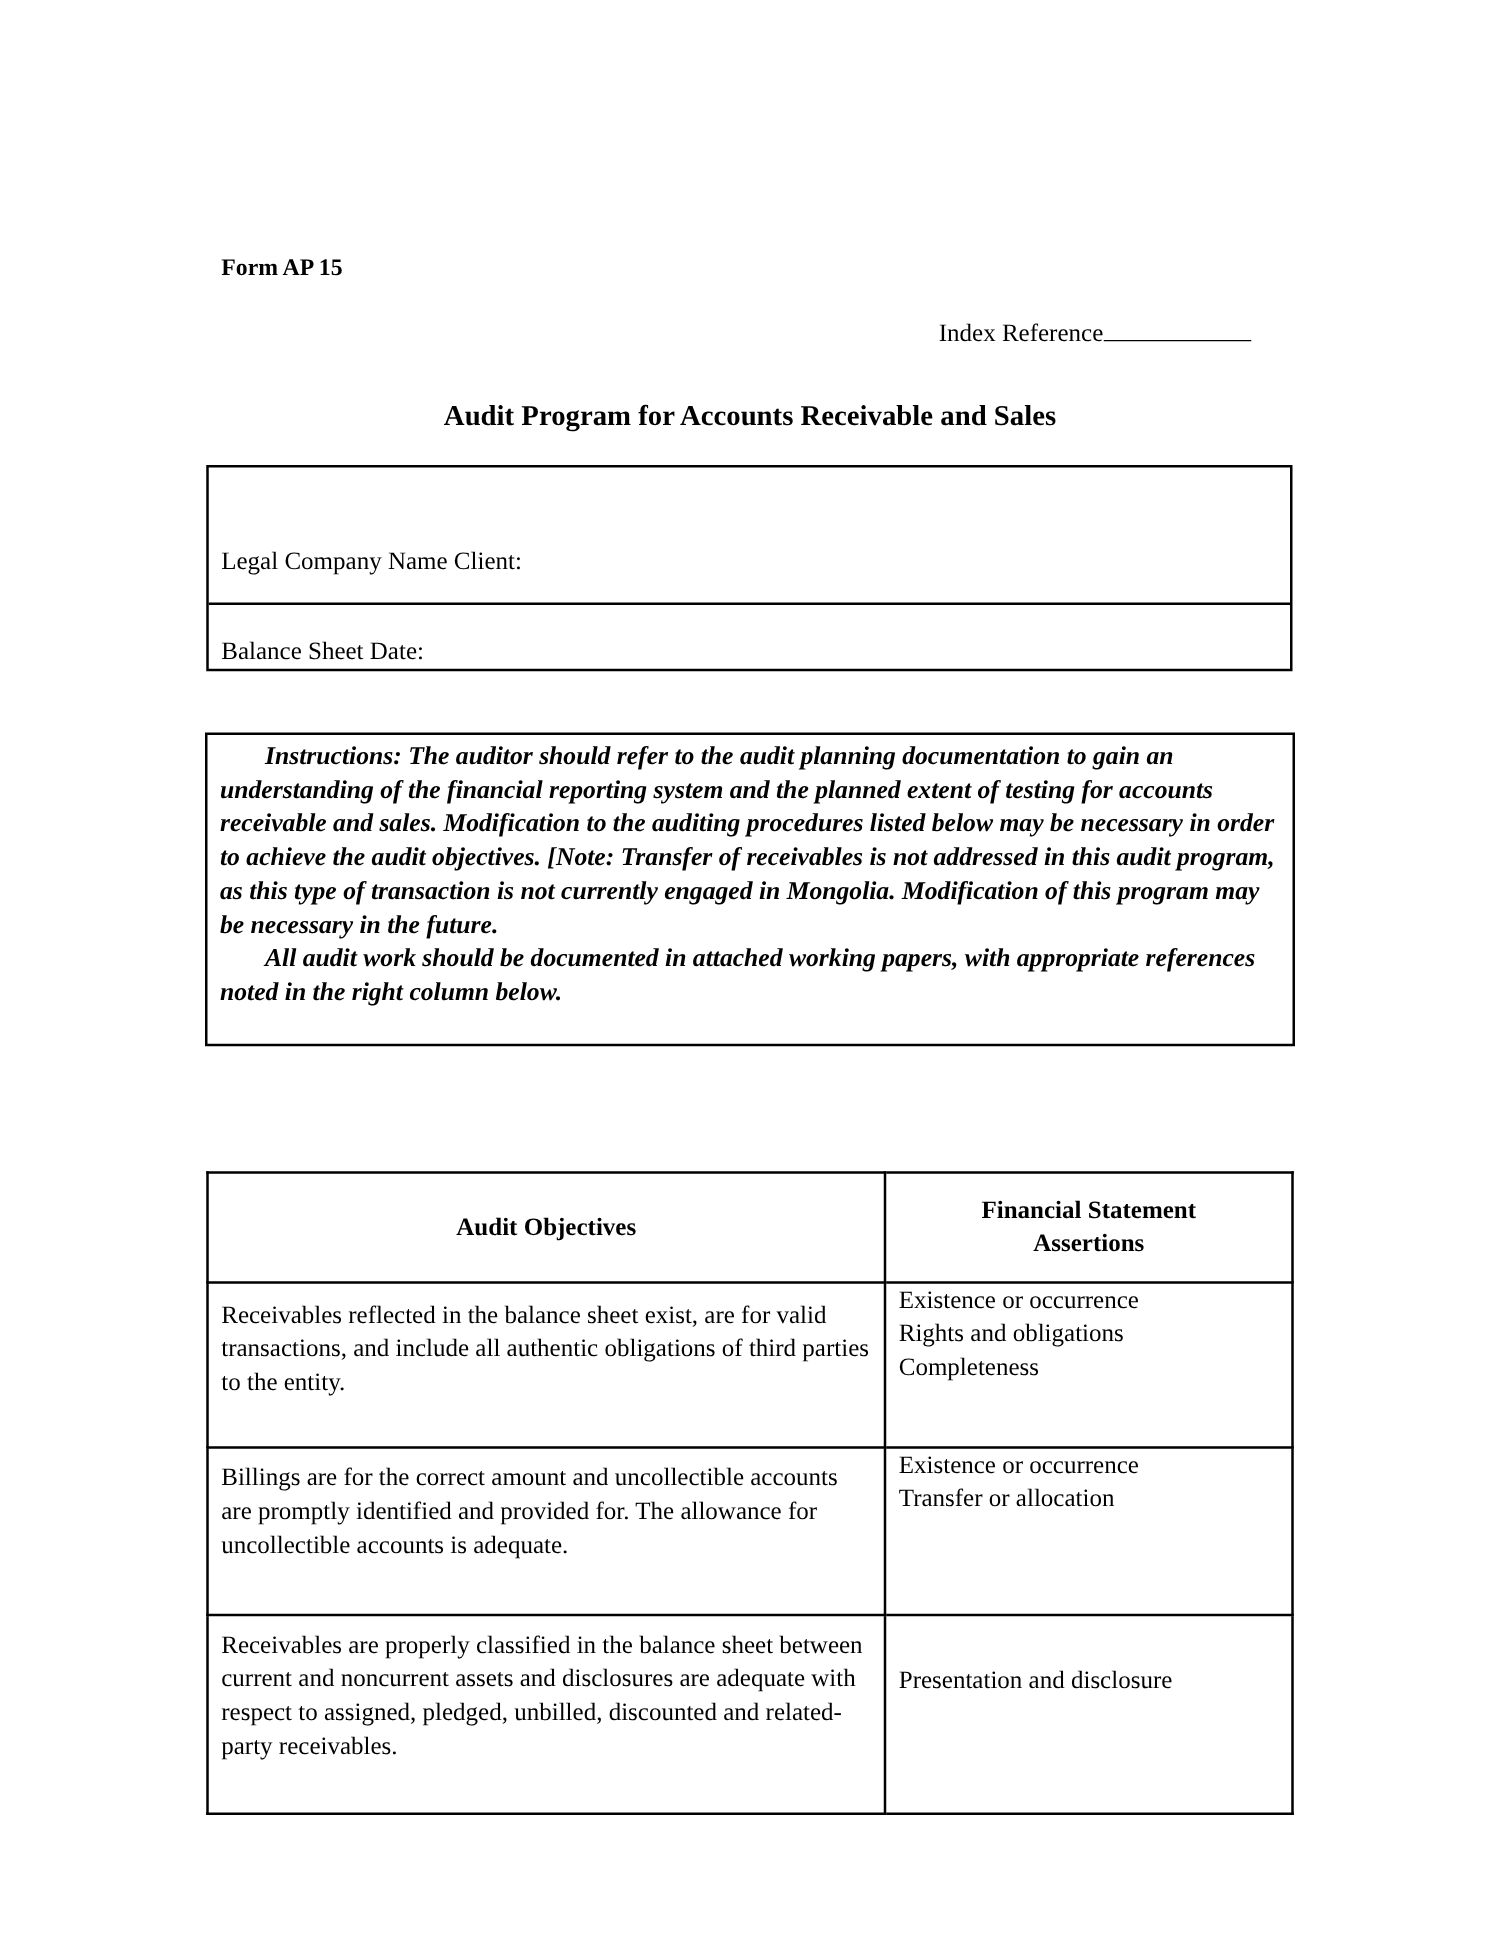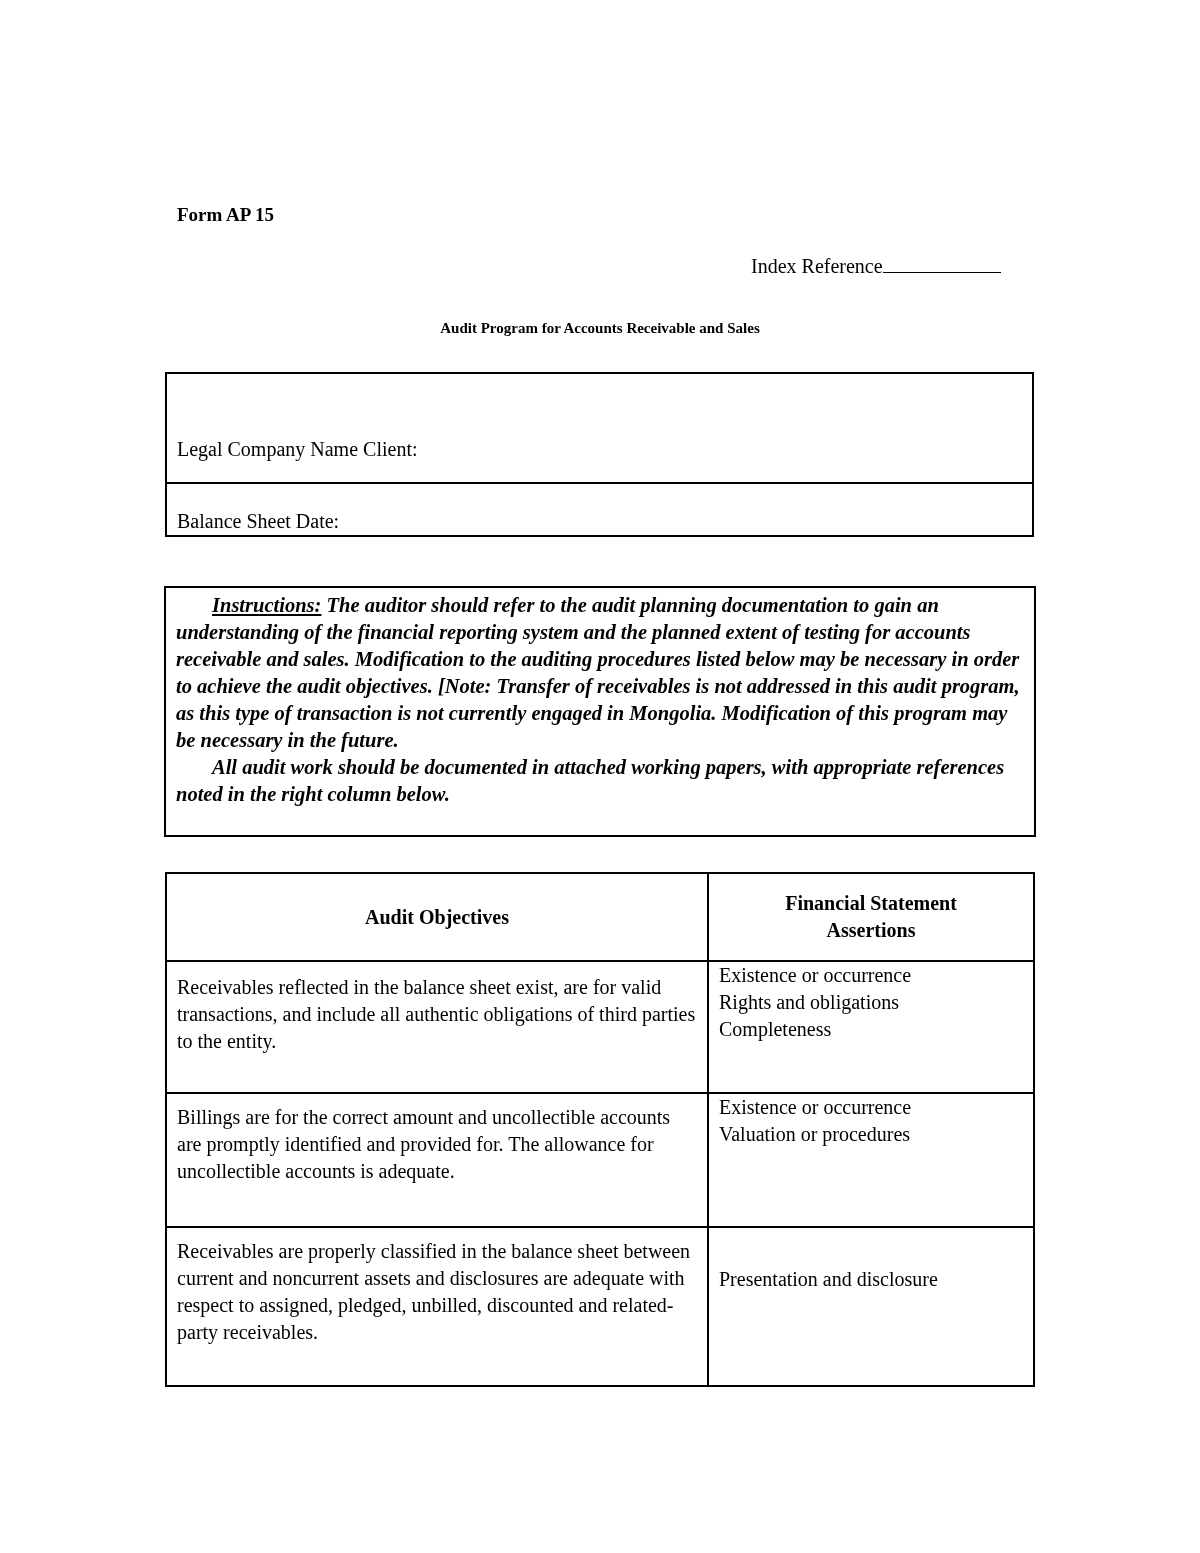--- a/index.html
+++ b/index.html
@@ -4,32 +4,32 @@
   <style>
     html, body { margin: 0; padding: 0; background: #ffffff; }
     body {
       width: 1200px; height: 1553px; position: relative; overflow: hidden;
       font-family: "Liberation Serif", "DejaVu Serif", serif; color: #000;
     }
     .abs { position: absolute; }
     .form-id { left: 177px; top: 204px; font-size: 19px; font-weight: bold; }
     .index-ref { left: 751px; top: 254px; font-size: 20px; }
     .index-ref .blank { display: inline-block; width: 118px; border-bottom: 1.5px solid #000; height: 18px; vertical-align: baseline; }
-    .title { left: 0; width: 1200px; top: 320px; text-align: center; font-size: 15px; font-weight: bold; }
+    .title { left: 0; width: 1200px; top: 320px; text-align: center; font-size: 23px; font-weight: bold; }
 
     .client-box { left: 165px; top: 372px; width: 869px; height: 165px; border: 2px solid #000; box-sizing: border-box; }
     .client-box .row1 { position: absolute; left: 0; top: 0; width: 100%; height: 108px; border-bottom: 2px solid #000; }
     .client-box .lbl { position: absolute; left: 10px; font-size: 20px; }
 
     .instr-box { left: 164px; top: 586px; width: 872px; height: 251px; border: 2.5px solid #000; box-sizing: border-box;
       padding: 4px 10px 0 10px; font-size: 20.5px; font-style: italic; font-weight: bold; line-height: 27px; }
     .instr-box p { margin: 0; text-indent: 36px; }
-    .instr-box .u { text-decoration: underline; }
+    .instr-box .u { }
 
-    table.obj { position: absolute; left: 165px; top: 872px; width: 870px; border-collapse: collapse; font-size: 20px; }
+    table.obj { position: absolute; left: 165px; top: 937px; width: 870px; border-collapse: collapse; font-size: 20px; }
     table.obj td, table.obj th { border: 2px solid #000; vertical-align: top; padding: 0 10px; }
     table.obj th { font-weight: bold; text-align: center; vertical-align: middle; line-height: 27px; }
     table.obj td { line-height: 27px; }
     .c1 { width: 520px; }
     .line { display: block; }
   </style>
 </head>
 <body>
 
 <div class="abs form-id">Form AP 15</div>
@@ -63,21 +63,21 @@
     <td>
       <span class="line">Existence or occurrence</span>
       <span class="line">Rights and obligations</span>
       <span class="line">Completeness</span>
     </td>
   </tr>
   <tr style="height:134px;">
     <td style="padding-top:10px;">Billings are for the correct amount and uncollectible accounts are promptly identified and provided for. The allowance for uncollectible accounts is adequate.</td>
     <td>
       <span class="line">Existence or occurrence</span>
-      <span class="line">Valuation or procedures</span>
+      <span class="line">Transfer or allocation</span>
     </td>
   </tr>
   <tr style="height:159px;">
     <td style="padding-top:10px;">Receivables are properly classified in the balance sheet between current and noncurrent assets and disclosures are adequate with respect to assigned, pledged, unbilled, discounted and related-party receivables.</td>
     <td style="padding-top:38px;">
       <span class="line">Presentation and disclosure</span>
     </td>
   </tr>
 </tbody>
   </table>

